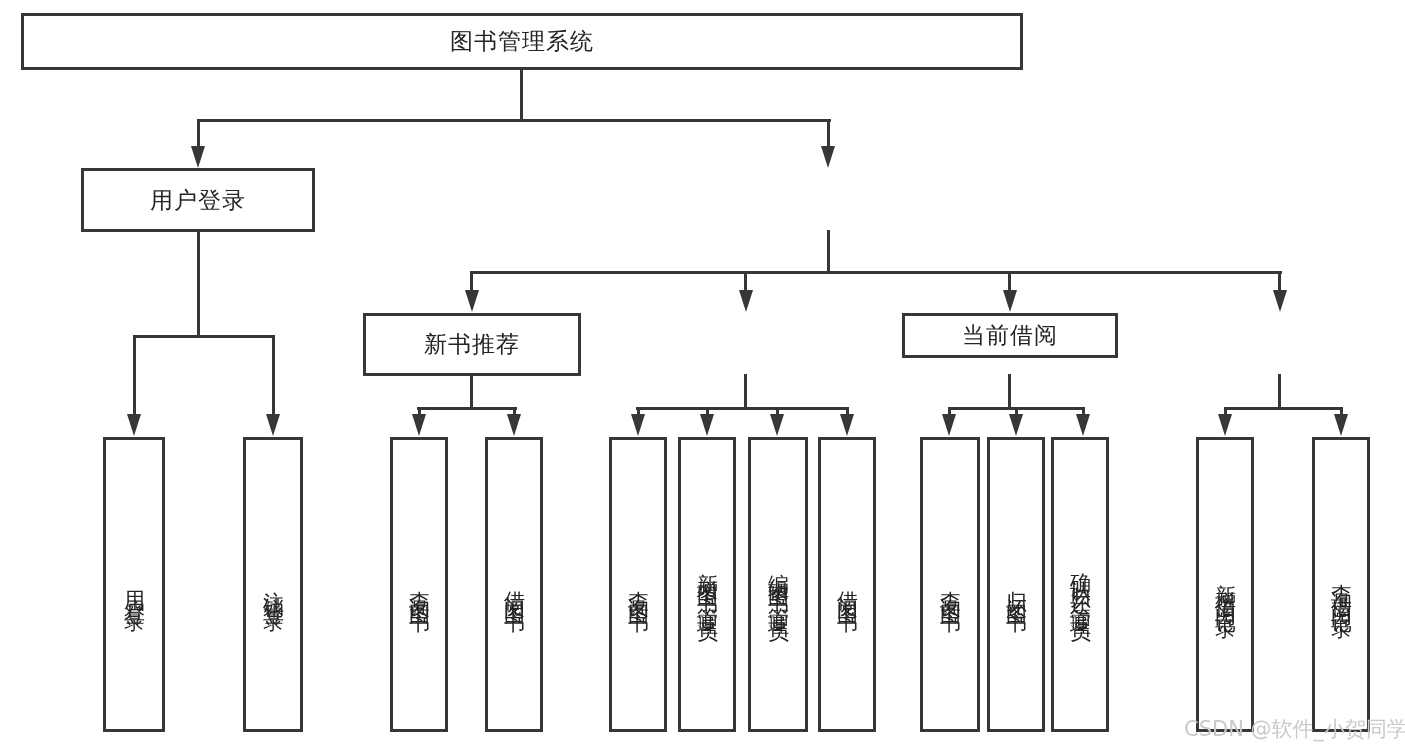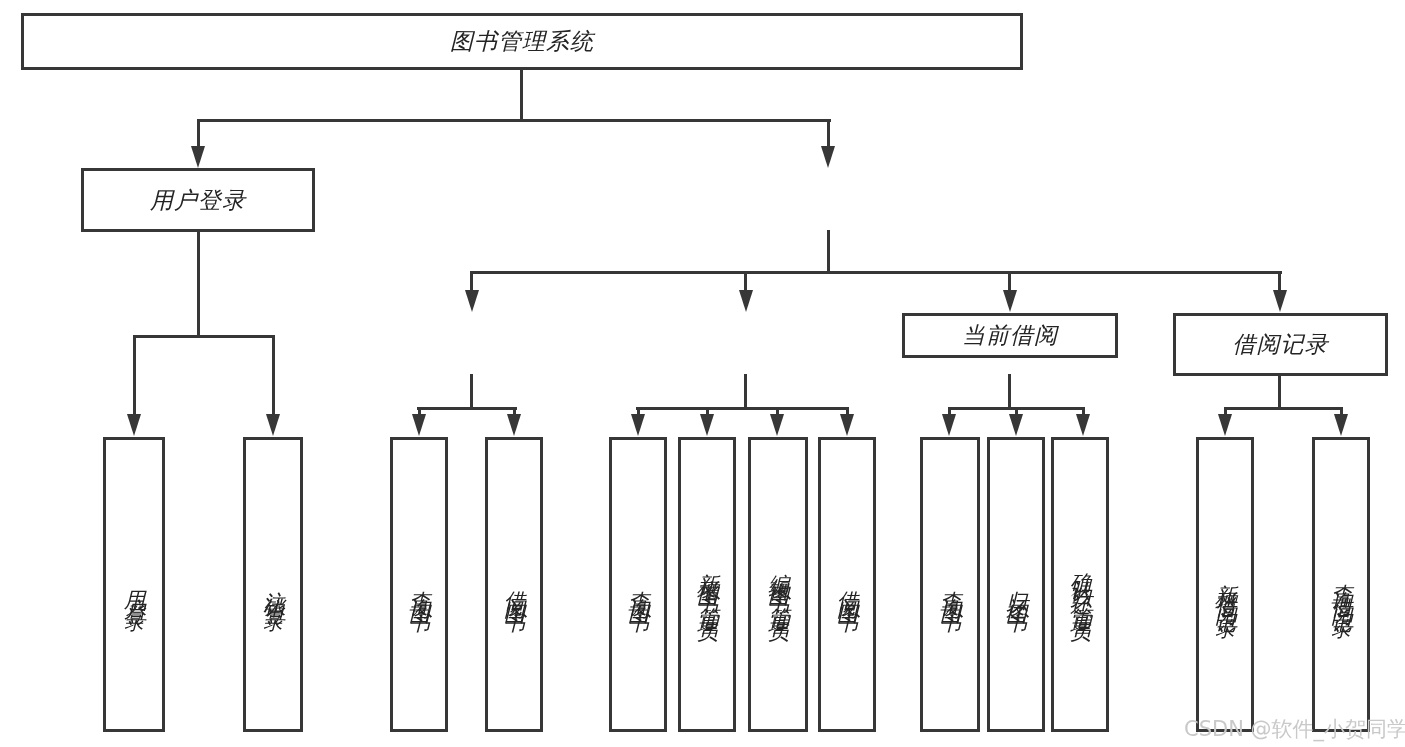--- a/index.html
+++ b/index.html
@@ -13,21 +13,20 @@
   .box{
     position:absolute;
     box-sizing:border-box;
     background:#ffffff;
     border:3px solid #373737;
     color:#242424;
     display:flex;
     align-items:center;
     justify-content:center;
     text-align:center;
-    font-style:italic;
   }
   .h{font-size:23px;letter-spacing:1px;}
   .v{
     writing-mode:vertical-rl;
     text-orientation:mixed;
     font-size:21px;
     letter-spacing:7px;
     line-height:1;
     padding-top:6px;
   }
@@ -50,25 +49,25 @@
 </head>
 <body>
 
 <div class="canvas">
 
   <div class="box h" style="left:21px;top:13px;width:1002px;height:57px">图书管理系统</div>
 
   <div class="box h" style="left:81px;top:168px;width:234px;height:64px">用户登录</div>
 
 
+  <div class="box h" style="left:363px;top:313px;width:218px;height:63px">新书推荐</div>
 
 
   <div class="box h" style="left:902px;top:313px;width:216px;height:45px">当前借阅</div>
 
-  <div class="box h" style="left:1173px;top:313px;width:215px;height:63px">借阅记录</div>
 
   <div class="box v" style="left:103px;top:437px;width:62px;height:295px">用户登录</div>
 
   <div class="box v" style="left:243px;top:437px;width:60px;height:295px">注销登录</div>
 
   <div class="box v" style="left:390px;top:437px;width:58px;height:295px">查询图书</div>
 
   <div class="box v" style="left:485px;top:437px;width:58px;height:295px">借阅图书</div>
 
   <div class="box v" style="left:609px;top:437px;width:58px;height:295px">查询图书</div>

